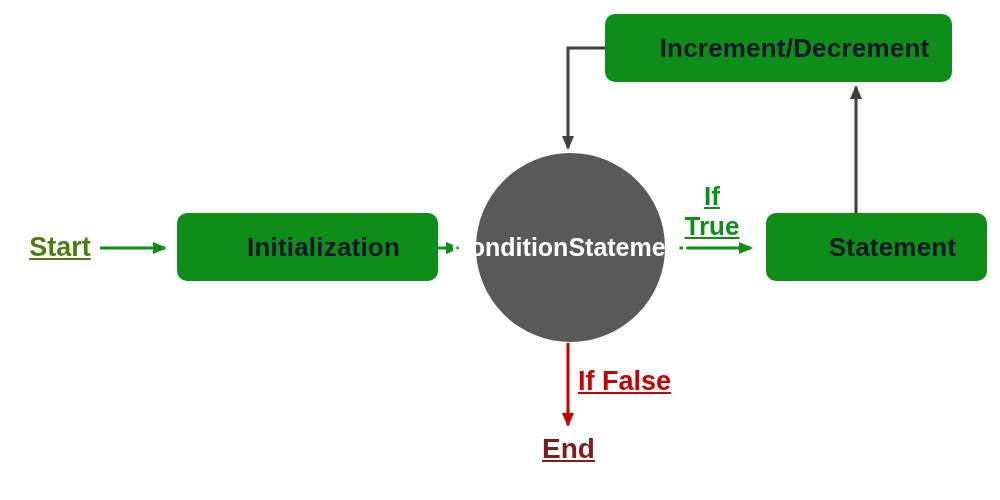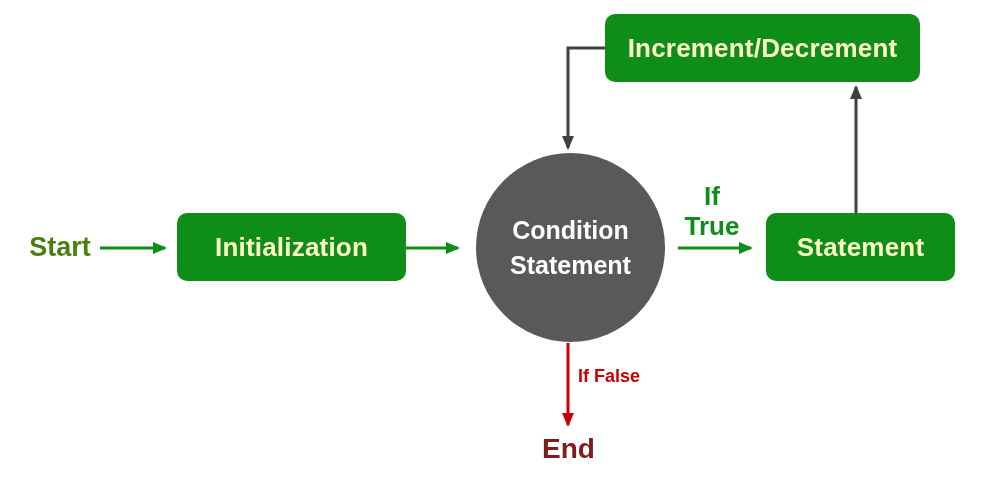--- a/index.html
+++ b/index.html
@@ -4,39 +4,39 @@
 <style>
   html,body { margin:0; padding:0; background:#ffffff; }
   .canvas {
     position:relative; width:1000px; height:500px; background:#ffffff;
     font-family:"Liberation Sans", sans-serif; overflow:hidden;
   }
   svg.connectors { position:absolute; left:0; top:0; width:1000px; height:500px; }
 
   .node {
     position:absolute; display:flex; align-items:center; justify-content:center;
-    background:#0e8e19; color:#fef9c3; font-weight:700; font-size:26px;
-    border-radius:10px; text-align:center; letter-spacing:0.2px;
+    background:#0e8e19; color:#0f172a; font-weight:700; font-size:26px;
+    border-radius:10px; text-align:center; letter-spacing:0.2px;padding-left:32px;
   }
   .node-init      { left:177px; top:213px; width:229px; height:68px; }
   .node-increment { left:605px; top:14px;  width:315px; height:68px; }
   .node-statement { left:766px; top:213px; width:189px; height:68px; }
 
   .node-condition {
     position:absolute; left:476px; top:153px; width:189px; height:189px;
     border-radius:50%; background:#595959; color:#ffffff;
-    display:flex; flex-direction:column; align-items:center; justify-content:center;
+    display:flex; flex-direction:row; align-items:center; justify-content:center;
     font-weight:700; font-size:25px; line-height:1.4; text-align:center;
   }
 
-  .lbl { position:absolute; font-weight:700; }
+  .lbl { position:absolute; font-weight:700;text-decoration:underline; }
   .lbl-start   { left:24px;  top:232px; width:72px; text-align:center; color:#4d7c0f; font-size:27px; }
   .lbl-if-true { left:680px; top:181px; width:64px; text-align:center; color:#0e8e19; font-size:26px;
                  line-height:1.16; white-space:pre-line; }
-  .lbl-if-false{ left:578px; top:366px; color:#c80000; font-size:18px; }
+  .lbl-if-false{ left:578px; top:366px; color:#c80000; font-size:27px; }
   .lbl-end     { left:542px; top:433px; color:#7f1d1d; font-size:28px; }
 </style>
 </head>
 <body>
 
 <div class="canvas">
 
   <svg class="connectors" viewBox="0 0 1000 500" xmlns="http://www.w3.org/2000/svg">
     <defs>
       <marker id="ah-green" markerUnits="userSpaceOnUse" markerWidth="14" markerHeight="12" refX="12" refY="6" orient="auto">

